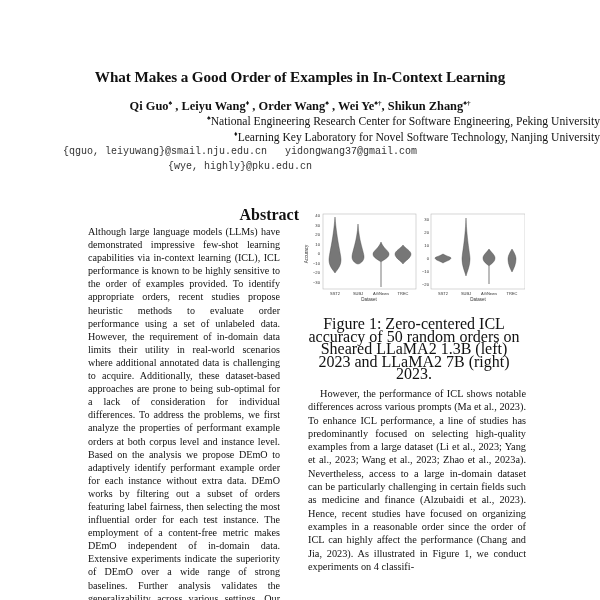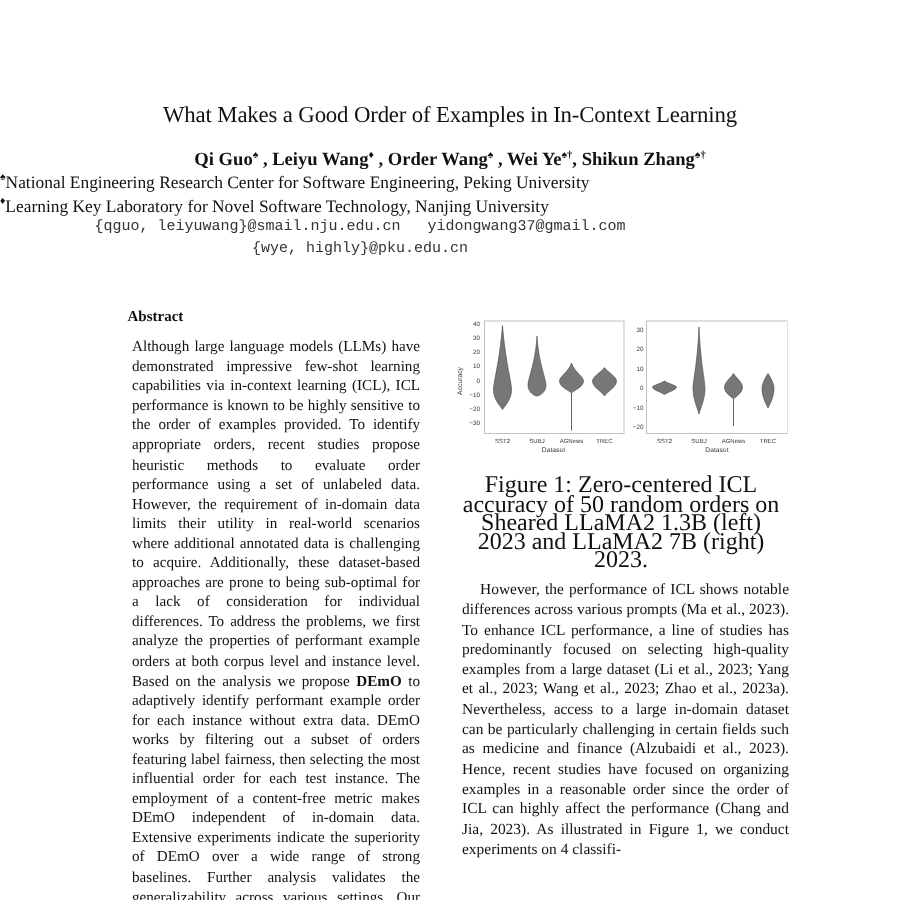--- a/index.html
+++ b/index.html
@@ -1,26 +1,26 @@
 <!DOCTYPE html>
 <html><head>
 <meta charset="utf-8">
 <style>
   html, body { margin:0; padding:0; background:#fff; }
   body { width:600px; height:600px; position:relative; overflow:hidden; font-family:"Liberation Serif", serif; color:#111; }
-  .title { position:absolute; top:68px; left:0; width:600px; text-align:center; font-weight:normal; font-size:15.2px; letter-spacing:-0.1px; }
+  .title { position:absolute; top:68px; left:0; width:600px; text-align:center; font-weight:bold; font-size:15.2px; letter-spacing:-0.1px; }
   .authors { position:absolute; top:99px; left:0; width:600px; text-align:center; font-weight:bold; font-size:12.4px; }
-  .aff { position:absolute; left:0; width:600px; text-align:left; font-size:11.6px; }
+  .aff { position:absolute; left:0; width:600px; text-align:right; font-size:11.6px; }
   .aff1 { top:114px; } .aff2 { top:130px; }
   .mono { position:absolute; left:0; width:480px; text-align:center; font-family:"Liberation Mono", monospace; font-size:10px; color:#333; }
   .em1 { top:146px; } .em2 { top:161px; }
   sup { font-size:7px; vertical-align:5px; }
-  .abs-head { position:absolute; top:206px; left:85px; width:200px; text-align:left; font-weight:bold; font-size:10px; }
+  .abs-head { position:absolute; top:206px; left:99px; width:200px; text-align:right; font-weight:bold; font-size:16px; }
   .abs-body { position:absolute; top:225px; left:88px; width:192px; font-size:10.1px; line-height:13.1px; text-align:justify; hyphens:auto; }
-  .abs-body b { font-weight:bold; }
+  .abs-body b { font-weight:normal; }
   .fig { position:absolute; top:212px; left:303px; width:222px; height:92px; }
   .caption { position:absolute; top:318px; left:308px; width:212px; font-size:16px; line-height:12.5px; text-align:center; }
   .body-right { position:absolute; top:382px; left:308px; width:218px; font-size:10.3px; line-height:13.3px; text-align:justify; }
   .body-right p { margin:0; }
   .body-right p.indent { text-indent:12px; margin-top:5px; }
 </style>
 </head>
 <body>
 
 <div class="title">What Makes a Good Order of Examples in In-Context Learning</div>

